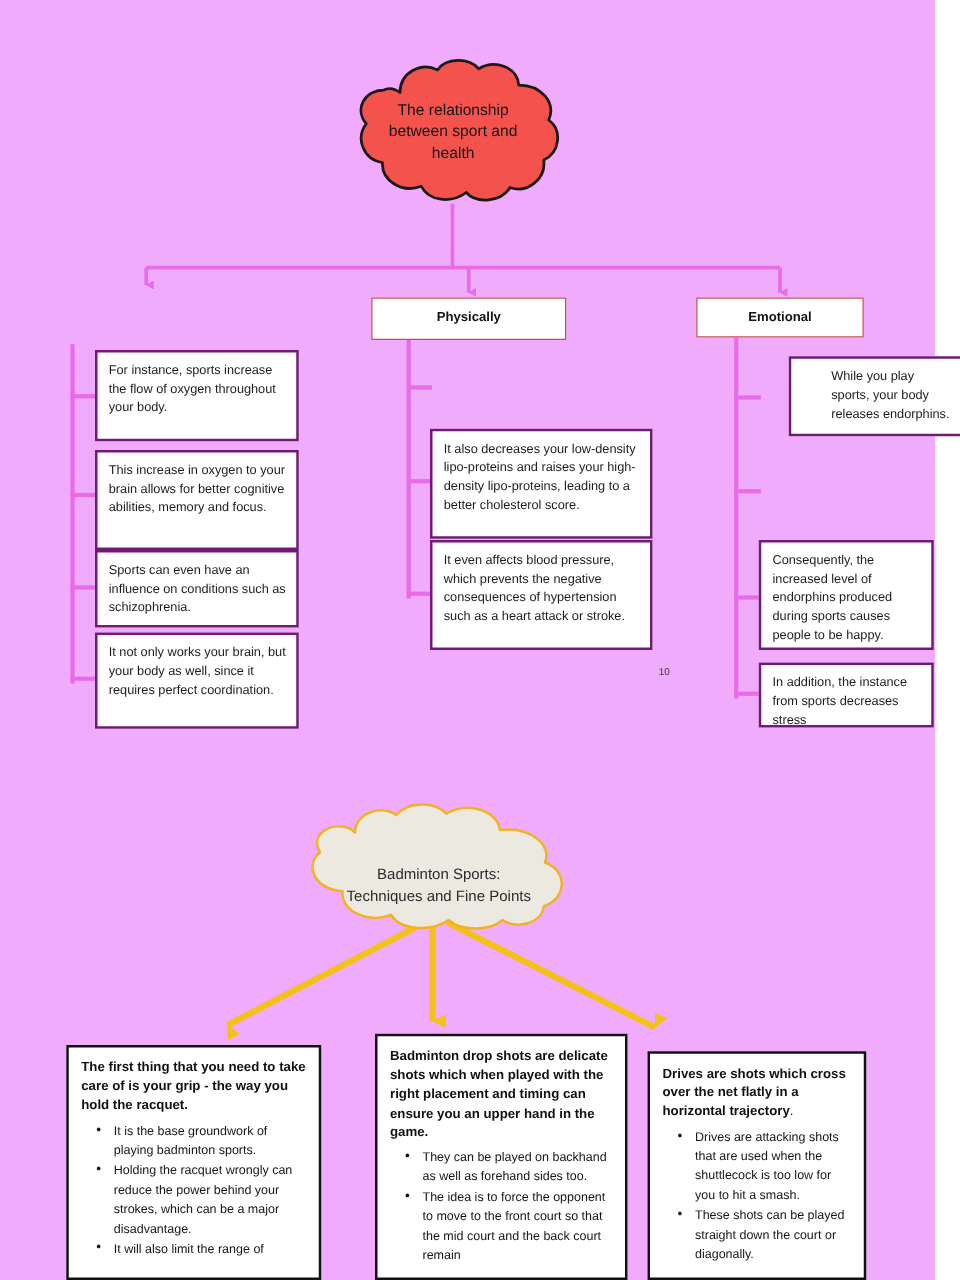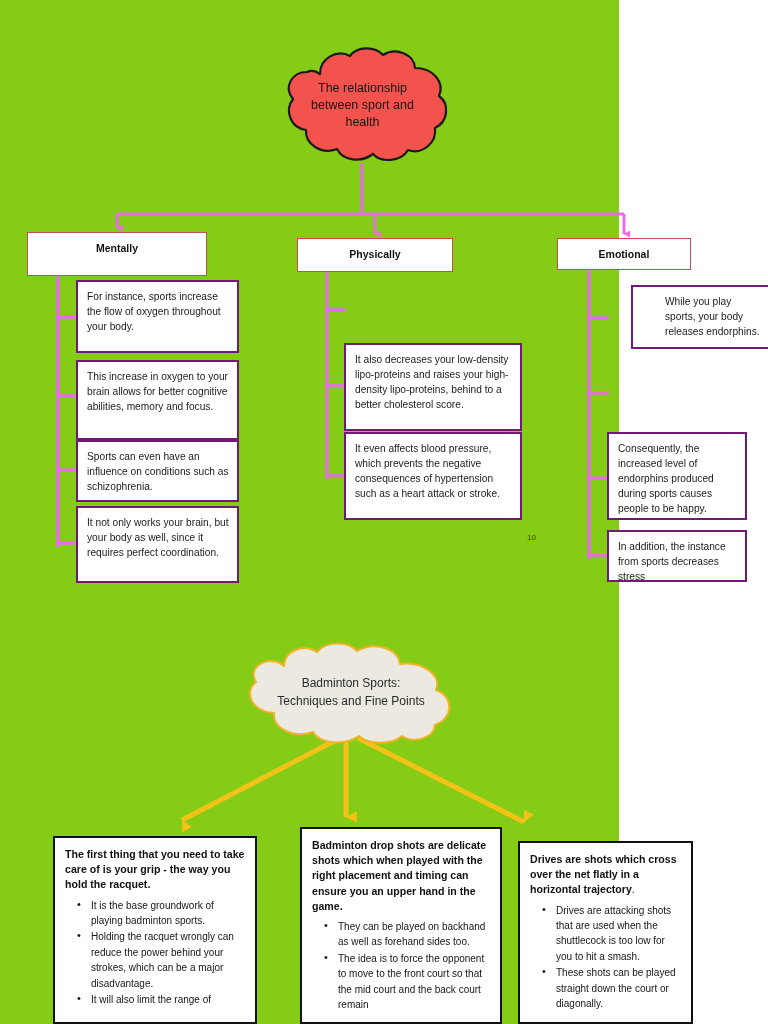--- a/index.html
+++ b/index.html
@@ -13,23 +13,23 @@
     height: 1024px;
     position: relative;
     overflow: hidden;
     font-family: "Liberation Sans", sans-serif;
     color: #1a1a1a;
   }
 
   .page {
     position: absolute;
     left: 0; top: 0;
-    width: 619px;
+    width: 748px;
     height: 1024px;
-    background: #84cc16;
+    background: #f0abfc;
   }
 
   
 
   .cloud-red-wrap {
     position: absolute;
     left: 275px;
     top: 44px;
     width: 175px;
     height: 122px;
@@ -93,21 +93,21 @@
   
   .cloud-yellow-wrap {
     position: absolute;
     left: 222px;
     top: 640px;
     width: 258px;
     height: 104px;
   }
   .cloud-yellow-text {
     position: absolute;
-    left: 0; top: 0;
+    left: 0; top: 16px;
     width: 258px;
     height: 104px;
     display: flex;
     align-items: center;
     justify-content: center;
     text-align: center;
     font-size: 12px;
     line-height: 18px;
     color: #2b2b2b;
     padding: 0 54px;
@@ -230,36 +230,33 @@
                C126,118 106,119 98,110
                C86,119 68,117 62,105
                C46,111 30,100 31,86
                C16,84 9,67 18,55
                C8,43 17,28 32,28
                C36,26 41,27 45,30 Z" fill="#f4524d" stroke="#1a1a1a" stroke-width="2.2" stroke-linejoin="round"></path>
     </svg>
     <div class="cloud-red-text">The relationship between sport and health</div>
   </div>
 
-  <div class="cat-box" id="cat-mentally">
-    <span>Mentally</span>
-  </div>
   <div class="cat-box" id="cat-physically">
     <span>Physically</span>
   </div>
   <div class="cat-box" id="cat-emotional">
     <span>Emotional</span>
   </div>
 
   <div class="leaf" style="left:76px; top:280px; width:163px; height:73px;">For instance, sports increase the flow of oxygen throughout your body.</div>
   <div class="leaf" style="left:76px; top:360px; width:163px; height:80px;"> This increase in oxygen to your brain allows for better cognitive abilities, memory and focus.</div>
   <div class="leaf" style="left:76px; top:440px; width:163px; height:62px;">Sports can even have an influence on conditions such as schizophrenia.</div>
   <div class="leaf" style="left:76px; top:506px; width:163px; height:77px;">It not only works your brain, but your body as well, since it requires perfect coordination.</div>
 
-  <div class="leaf" style="left:344px; top:343px; width:178px; height:88px;">It also decreases your low-density lipo-proteins and raises your high-density lipo-proteins, behind to a better cholesterol score.</div>
+  <div class="leaf" style="left:344px; top:343px; width:178px; height:88px;">It also decreases your low-density lipo-proteins and raises your high-density lipo-proteins, leading to a better cholesterol score.</div>
   <div class="leaf" style="left:344px; top:432px; width:178px; height:88px;">It even affects blood pressure, which prevents the negative consequences of hypertension such as a heart attack or stroke.</div>
 
   <div class="leaf" style="left:631px; top:285px; width:140px; height:64px;padding-left:32px;">While you play sports, your body releases endorphins.</div>
   <div class="leaf" style="left:607px; top:432px; width:140px; height:88px;">Consequently, the increased level of endorphins produced during sports causes people to be happy.</div>
   <div class="leaf" style="left:607px; top:530px; width:140px; height:52px;"> In addition, the instance from sports decreases stress</div>
 
   <div class="page-num">10</div>
 
   <div class="cloud-yellow-wrap">
     <svg width="258" height="104" viewBox="0 0 258 104">

